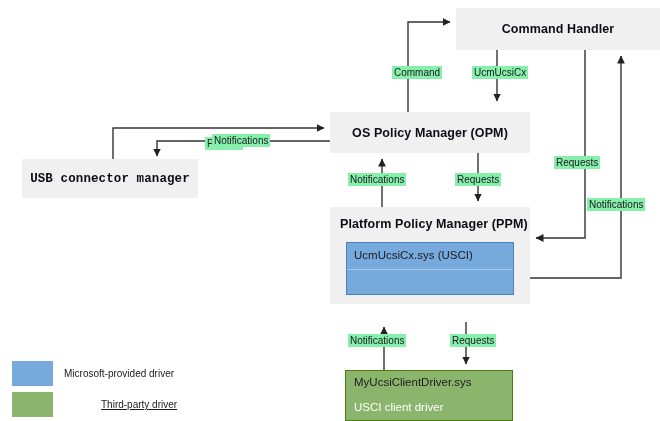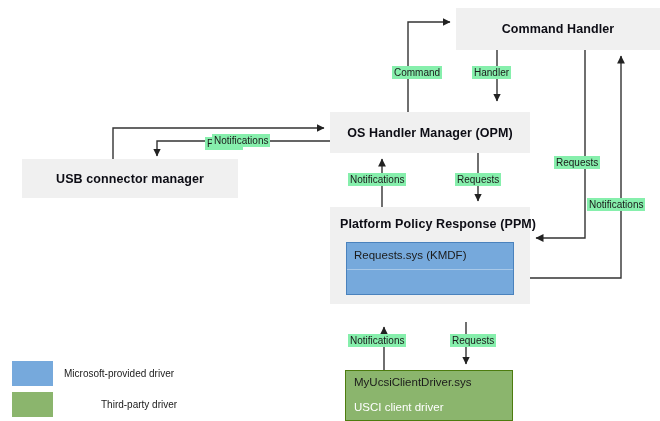--- a/index.html
+++ b/index.html
@@ -32,21 +32,21 @@
     text-align:center;
   }
 
   
   #cmd-handler{left:456px;top:8px;width:204px;height:42px;}
 
   
   #opm{left:330px;top:112px;width:200px;height:41px;}
 
   
-  #usb-mgr{left:22px;top:159px;width:216px;height:39px;}
+  #usb-mgr{left:22px;top:159px;width:176px;height:39px;font-family:Liberation Mono, monospace;}
 
   
   #ppm{left:330px;top:207px;width:200px;height:97px;}
   #ppm .title{left:10px;top:10px;}
 
   
   #ucm-block{
     position:absolute;left:346px;top:242px;width:168px;height:53px;
     background:#76a9dc;border:1px solid #4a82bd;box-sizing:border-box;
   }
@@ -76,21 +76,21 @@
     padding:0 2px;
     line-height:13px;
   }
 
   
   .legend-swatch{position:absolute;width:41px;height:25px;}
   #sw-ms{left:12px;top:361px;background:#76a9dc;}
   #sw-tp{left:12px;top:392px;background:#8bb56d;}
   .legend-label{position:absolute;font-size:10px;color:#1a1a1a;white-space:nowrap;}
   #lb-ms{left:64px;top:368px;}
-  #lb-tp{left:101px;top:399px;}
+  #lb-tp{left:101px;top:399px;text-decoration:underline;}
 </style>
 </head>
 <body>
 
 <div id="stage">
 
   <svg class="wires" viewBox="0 0 660 421">
     <defs>
       <marker id="ah" markerWidth="9" markerHeight="9" refX="7.5" refY="4.5" orient="auto" markerUnits="userSpaceOnUse">
         <path d="M0,0.6 L8,4.5 L0,8.4 z" fill="#222"></path>
@@ -118,45 +118,45 @@
 
       <path d="M466,322 L466,364" marker-end="url(#ah)"></path>
     </g>
   </svg>
 
   <div class="box centered" id="cmd-handler">
     <div class="title">Command Handler</div>
   </div>
 
   <div class="box centered" id="opm">
-    <div class="title">OS Handler Manager (OPM)</div>
+    <div class="title">OS Policy Manager (OPM)</div>
   </div>
 
   <div class="box centered" id="usb-mgr">
     <div class="title">USB connector manager</div>
   </div>
 
   <div class="box" id="ppm">
-    <div class="title">Platform Policy Response (PPM)</div>
+    <div class="title">Platform Policy Manager (PPM)</div>
   </div>
 
   <div id="ucm-block">
-    <div class="l1">Requests.sys (KMDF)</div>
+    <div class="l1">UcmUcsiCx.sys (USCI)</div>
     <div class="rowdiv"></div>
   </div>
 
   <div id="client-drv">
     <div class="l1">MyUcsiClientDriver.sys</div>
     <div class="l2">USCI client driver</div>
   </div>
 
   <div class="elabel" style="left:205px;top:137px;">Policies</div>
   <div class="elabel" style="left:212px;top:134px;">Notifications</div>
   <div class="elabel" style="left:392px;top:66px;">Command</div>
-  <div class="elabel" style="left:472px;top:66px;">Handler</div>
+  <div class="elabel" style="left:472px;top:66px;">UcmUcsiCx</div>
   <div class="elabel" style="left:348px;top:173px;">Notifications</div>
   <div class="elabel" style="left:455px;top:173px;">Requests</div>
   <div class="elabel" style="left:554px;top:156px;">Requests</div>
   <div class="elabel" style="left:587px;top:198px;">Notifications</div>
   <div class="elabel" style="left:348px;top:334px;">Notifications</div>
   <div class="elabel" style="left:450px;top:334px;">Requests</div>
 
   <div class="legend-swatch" id="sw-ms"></div>
   <div class="legend-label" id="lb-ms">Microsoft-provided driver</div>
   <div class="legend-swatch" id="sw-tp"></div>

